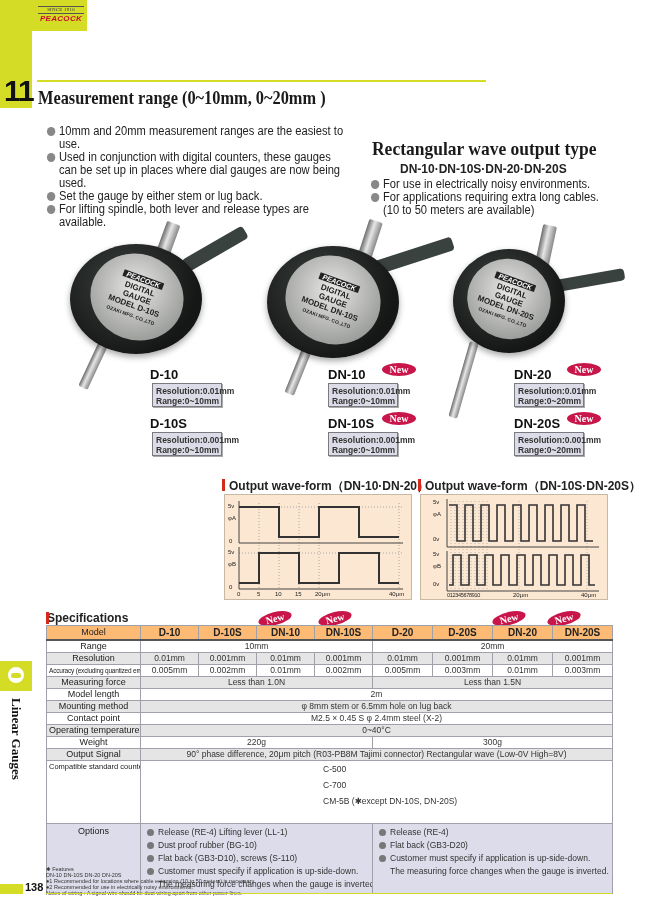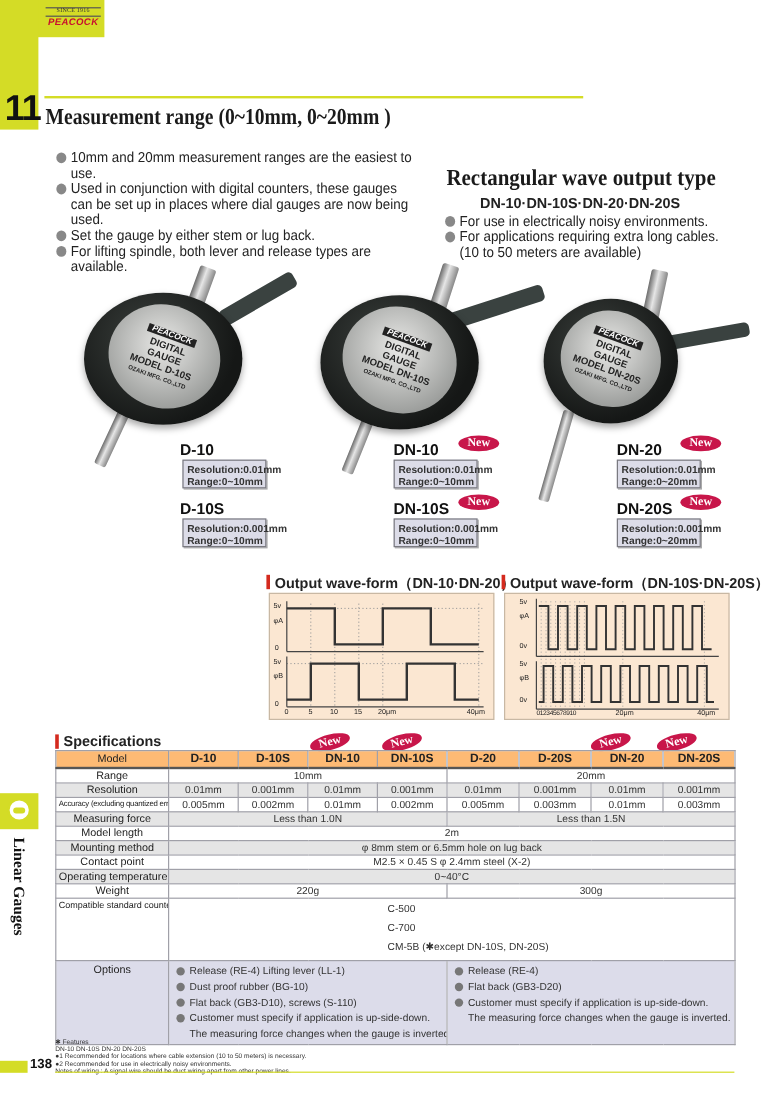--- a/index.html
+++ b/index.html
@@ -44,30 +44,30 @@
   .card .row { display: flex; justify-content: space-between; }
   .new-badge { position: absolute; width: 34px; height: 13px; border-radius: 50%; background: #c8164a; color: #fff; font-family: "Liberation Serif", serif; font-size: 10px; font-weight: bold; text-align: center; line-height: 13px; }
 
   
   .wave-title { font-size: 12px; font-weight: bold; color: #222; white-space: nowrap; padding-left: 7px; position: absolute; }
   .wave-title::before { content: ""; position: absolute; left: 0; top: 1px; width: 3px; height: 12px; background: #d42a1e; }
   .wave-panel { position: absolute; background: #fbe7d2; border: 1px solid #c8b8a4; }
   .wave-panel svg { position: absolute; left: 0; top: 0; }
 
   
-  .spec-head { left: 46px; top: 611px; font-size: 12px; font-weight: bold; color: #222; padding-left: 7px; }
+  .spec-head { left: 46px; top: 611px; font-size: 12px; font-weight: bold; color: #222; padding-left: 1px; }
   .spec-head::before { content: ""; position: absolute; left: 0; top: 1px; width: 3px; height: 12px; background: #d42a1e; }
   table.spec { position: absolute; left: 46px; top: 625px; width: 566px; border-collapse: collapse; font-size: 8.5px; color: #333; table-layout: fixed; }
   table.spec td, table.spec th { border: 1px solid #a0a0a8; height: 12px; text-align: center; padding: 0 2px; line-height: 11px; white-space: nowrap; overflow: hidden; }
   table.spec th { background: #fdba74; font-size: 10px; font-weight: bold; color: #222; height: 14px; border-bottom: 2px solid #555; }
   table.spec th.model-label { font-weight: normal; font-size: 9px; }
   table.spec tr.shade td { background: #e5e5e5; }
   table.spec td.label { font-size: 9px; color: #222; }
   table.spec td.tiny { font-size: 6.5px; letter-spacing: -0.2px; }
-  table.spec td.counters { text-align: left; padding-left: 182px; vertical-align: top; line-height: 16px; height: 52px; }
+  table.spec td.counters { text-align: left; padding-left: 182px; vertical-align: top; line-height: 16px; height: 63px; }
   table.spec td.counters-label { vertical-align: top; font-size: 7.5px; }
   table.spec td.opts { text-align: left; vertical-align: top; padding: 2px 6px; line-height: 13px; font-size: 8.5px; height: 70px; background: #dcdcea; }
   table.spec td.opts .o-dot { display: inline-block; width: 7px; height: 7px; border-radius: 50%; background: #777; margin-right: 4px; vertical-align: -1px; }
   table.spec td.opts .o-cont { padding-left: 11px; }
   table.spec td.opts-label { vertical-align: top; background: #dcdcea; padding-top: 2px; }
 
   .table-new { position: absolute; width: 34px; height: 13px; border-radius: 50%; background: #c8164a; color: #fff; font-family: "Liberation Serif", serif; font-size: 10px; font-weight: bold; text-align: center; line-height: 13px; transform: rotate(-14deg); }
 
   
   .side-tab { left: 0; top: 661px; width: 32px; height: 30px; background: #d4dc26; }
@@ -371,20 +371,24 @@
   </tr>
   <tr class="shade">
     <td class="label">Operating temperature</td>
     <td colspan="8">0~40°C</td>
   </tr>
   <tr>
     <td class="label">Weight</td>
     <td colspan="4">220g</td>
     <td colspan="4">300g</td>
   </tr>
+  <tr class="shade">
+    <td class="label">Output Signal</td>
+    <td colspan="8">90° phase difference, 20μm pitch (R03-PB8M Tajimi connector) Rectangular wave (Low-0V  High=8V)</td>
+  </tr>
   <tr>
     <td class="label counters-label">Compatible standard counters</td>
     <td colspan="8" class="counters">
       <div>C-500</div>
       <div>C-700</div>
       <div>CM-5B (✱except DN-10S, DN-20S)</div>
     </td>
   </tr>
   <tr>
     <td class="label opts-label">Options</td>

